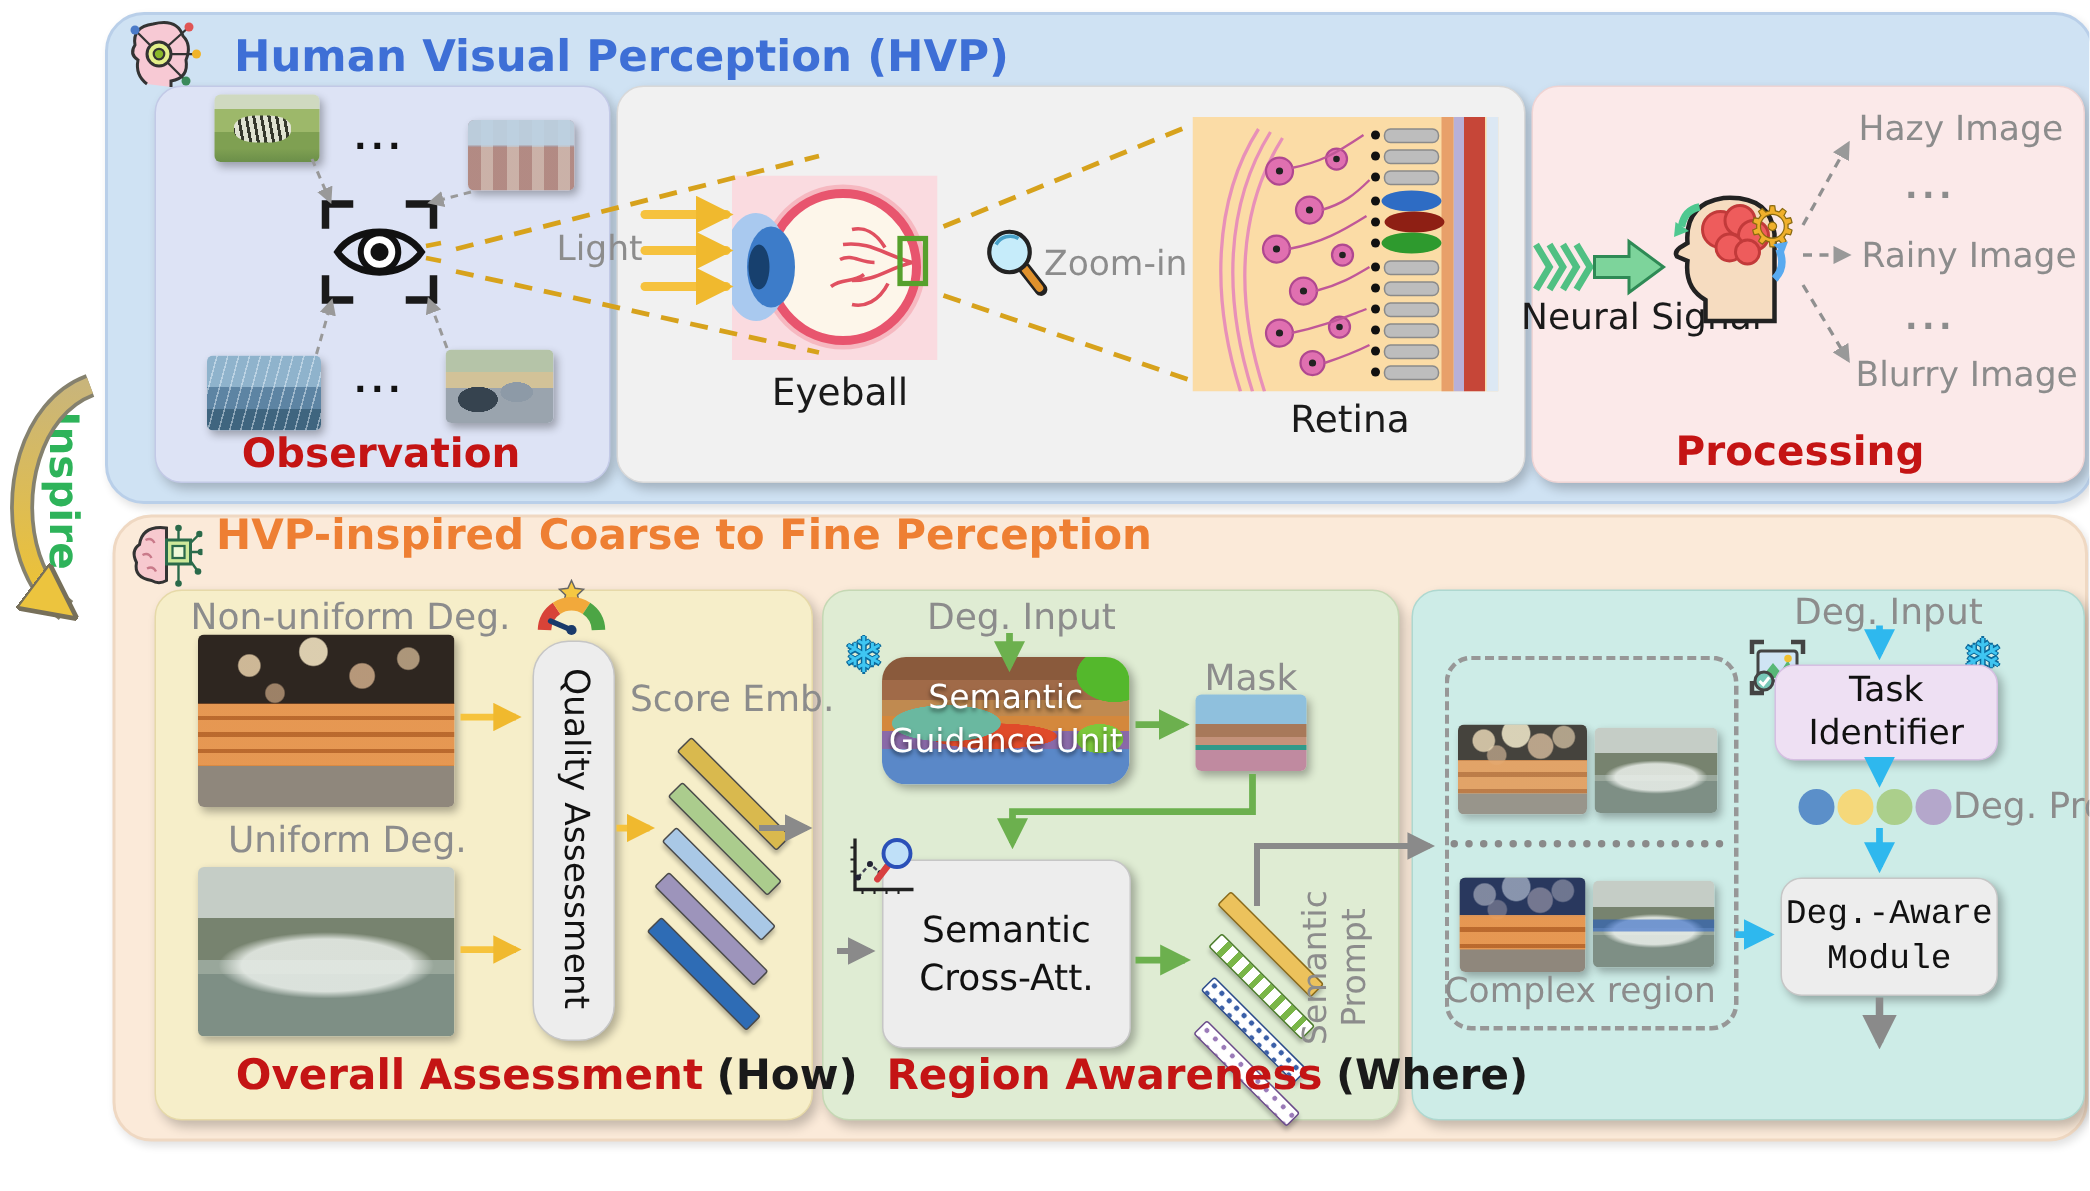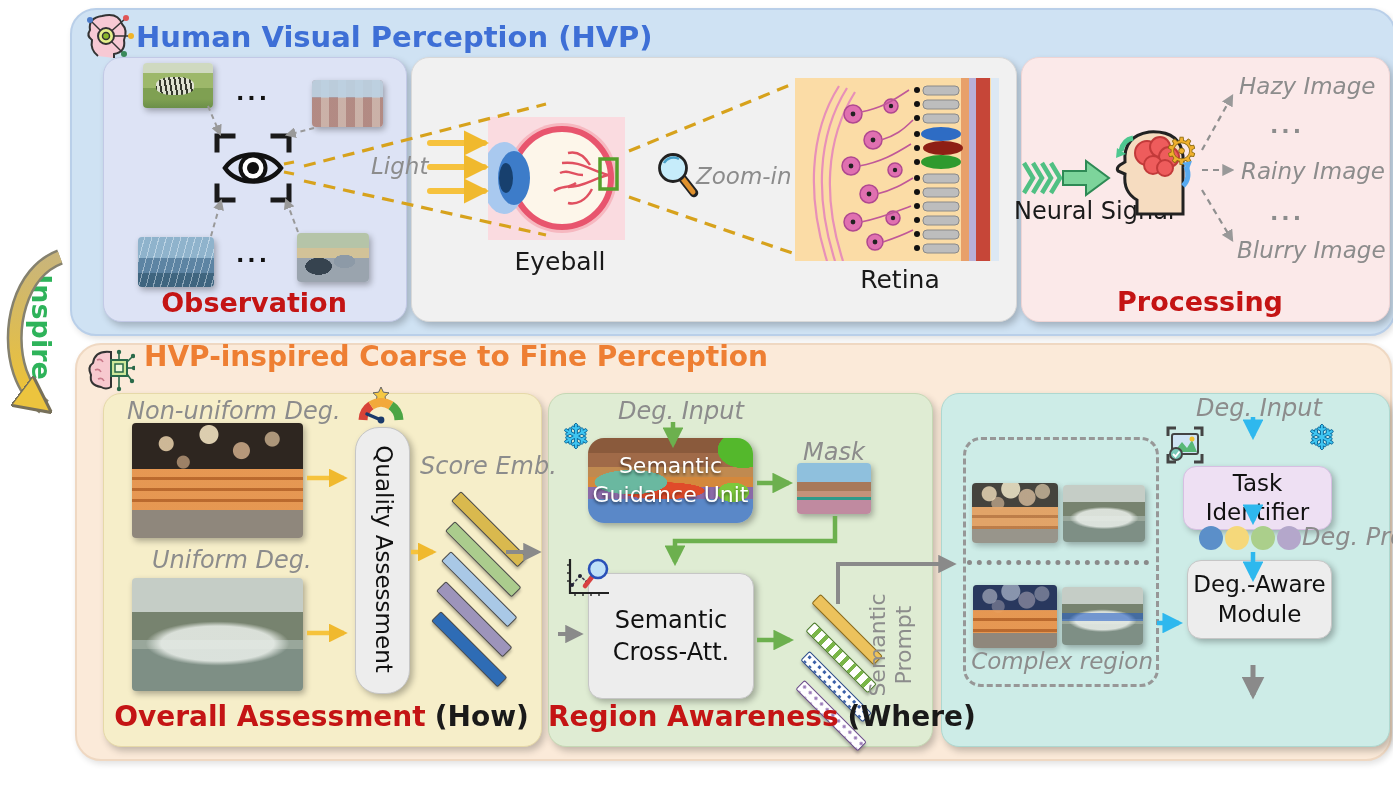--- a/index.html
+++ b/index.html
@@ -14,37 +14,37 @@
   .panel{position:absolute;border-radius:18px;box-shadow:3px 4px 7px rgba(0,0,0,.22);}
   #obs-panel{left:103px;top:57px;width:302px;height:263px;background:#dde3f5;border:1px solid #c2c9e6;}
   #per-panel{left:411px;top:57px;width:604px;height:263px;background:#f1f1f1;border:1px solid #d8d8d8;}
   #pro-panel{left:1021px;top:57px;width:367px;height:263px;background:#fbe9e9;border:1px solid #eed4d4;}
   #ova-panel{left:103px;top:393px;width:437px;height:352px;background:#f6eec9;border:1px solid #e6d9a8;}
   #reg-panel{left:548px;top:393px;width:383px;height:352px;background:#dfecd3;border:1px solid #c5d8b4;}
   #tsk-panel{left:941px;top:393px;width:447px;height:352px;background:#cdece7;border:1px solid #aed8d0;}
   
   .title-blue{color:#3e6fd6;font-size:29px;font-weight:bold;}
   .title-orange{color:#ee7f33;font-size:28px;font-weight:bold;}
-  .caption{font-size:28px;font-weight:bold;white-space:nowrap;}
+  .caption{font-size:28px;font-weight:bold;white-space:nowrap;padding-left:43px;}
   .caption .red{color:#c41414;}
   .caption .blk{color:#1a1a1a;margin-left:9px;}
   .red-cap{color:#c41414;font-size:27px;font-weight:bold;}
-  .gray-lab{color:#8c8c8c;font-size:23px;white-space:nowrap;font-style:italic;}
+  .gray-lab{color:#8c8c8c;font-size:23px;white-space:nowrap;}
   .blk-lab{color:#1a1a1a;font-size:25px;white-space:nowrap;}
   .dots{color:#111;font-size:22px;font-weight:bold;letter-spacing:3px;}
   .dots-gray{color:#8c8c8c;font-size:22px;font-weight:bold;letter-spacing:3px;}
   
   .graybox{background:#ededed;border:1px solid #c6c6c6;border-radius:14px;box-shadow:3px 3px 6px rgba(0,0,0,.28);
            display:flex;align-items:center;justify-content:center;text-align:center;color:#111;}
   #qa-box{left:355px;top:427px;width:53px;height:265px;border-radius:24px;}
   #qa-text{left:249px;top:544px;width:265px;height:30px;transform:rotate(90deg);font-size:23px;color:#111;text-align:center;}
   #sca-box{left:588px;top:573px;width:164px;height:124px;font-size:24px;line-height:1.35;}
   #ti-box{left:1183px;top:443px;width:147px;height:62px;background:#eee0f3;border:1px solid #d6bfe2;border-radius:13px;
-          box-shadow:3px 3px 6px rgba(0,0,0,.25);display:flex;align-items:center;justify-content:center;text-align:center;font-size:23px;line-height:1.25;color:#111;margin-top:23px;}
-  #dam-box{left:1187px;top:560px;width:143px;height:77px;font-size:23px;line-height:1.3;}
+          box-shadow:3px 3px 6px rgba(0,0,0,.25);display:flex;align-items:center;justify-content:center;text-align:center;font-size:23px;line-height:1.25;color:#111;}
+  #dam-box{left:1187px;top:585px;width:143px;height:77px;font-size:23px;line-height:1.3;font-family:Liberation Mono, monospace;}
   #sgu-box{left:588px;top:438px;width:165px;height:85px;border-radius:16px;overflow:hidden;
      box-shadow:3px 3px 6px rgba(0,0,0,.3);
      background:
        radial-gradient(ellipse 42px 30px at 94% 14%, #54b82c 0 60%, rgba(0,0,0,0) 61%),
        radial-gradient(ellipse 26px 16px at 88% 64%, #7cc83c 0 60%, rgba(0,0,0,0) 61%),
        radial-gradient(ellipse 60px 20px at 26% 52%, #6ab8a0 0 60%, rgba(0,0,0,0) 61%),
        radial-gradient(ellipse 70px 14px at 45% 62%, #e04b2a 0 60%, rgba(0,0,0,0) 61%),
        linear-gradient(180deg,#8a5a3c 0 18%,#a06a48 18% 34%,#c08a50 34% 46%,#d4883c 46% 58%,#8a6aa8 58% 72%,#5a88c8 72% 100%);
      display:flex;align-items:center;justify-content:center;text-align:center;
      color:#fff;font-size:22px;line-height:1.3;text-shadow:0 2px 3px rgba(0,0,0,.55);}
@@ -114,21 +114,21 @@
     <line x1="22" y1="26" x2="47" y2="26" stroke="#333" stroke-width="1.5"></line>
     <line x1="22" y1="26" x2="40" y2="44" stroke="#333" stroke-width="1.5"></line>
     <line x1="22" y1="26" x2="6" y2="10" stroke="#333" stroke-width="1.5"></line>
     <circle cx="42" cy="8" r="3" fill="#e05555"></circle>
       <circle cx="47" cy="26" r="3" fill="#f0b429"></circle>
     <circle cx="40" cy="44" r="3" fill="#3a8a5a"></circle>
       <circle cx="6" cy="10" r="3" fill="#4a7ac8"></circle>
     <circle cx="22" cy="26" r="8" fill="#e4f08a" stroke="#333" stroke-width="2"></circle>
     <circle cx="22" cy="26" r="3.5" fill="#8ab82a" stroke="#333" stroke-width="1.5"></circle>
   </svg>
-  <div class="abs z20 title-blue" style="left:136px;top:20px">Human Visual Perception (HVP)</div>
+  <div class="abs z20 title-blue" style="left:156px;top:20px">Human Visual Perception (HVP)</div>
 
   <div id="obs-panel" class="panel z10"></div>
   <div class="img-thumb img-zebra z20" style="left:143px;top:63px;width:70px;height:45px">
       <div class="zstripes"></div>
     </div>
   <div class="img-thumb img-city z20" style="left:312px;top:80px;width:71px;height:47px"></div>
   <div class="img-thumb img-rain z20" style="left:138px;top:237px;width:76px;height:50px"></div>
   <div class="img-thumb img-cars z20" style="left:297px;top:233px;width:72px;height:49px"></div>
   <div class="abs z20 dots" style="left:236px;top:80px">...</div>
   <div class="abs z20 dots" style="left:236px;top:242px">...</div>
@@ -387,21 +387,21 @@
   <div id="dashed-region" class="abs z20"></div>
   <div class="img-thumb img-stairs z20" style="left:972px;top:483px;width:86px;height:60px;opacity:.85">
       <div class="steps"></div>
     </div>
   <div class="img-thumb img-lake z20" style="left:1063px;top:485px;width:82px;height:57px"></div>
   <div id="dot-sep" class="abs z20"></div>
   <div class="img-thumb img-stairs tint-blue z20" style="left:973px;top:585px;width:84px;height:63px">
       <div class="steps"></div>
     </div>
   <div class="img-thumb img-lake band-blue z20" style="left:1062px;top:587px;width:81px;height:58px"></div>
-  <div class="abs z20 gray-lab" style="left:963px;top:648px;width:190px;text-align:right">Complex region</div>
+  <div class="abs z20 gray-lab" style="left:963px;top:648px;width:190px;text-align:left">Complex region</div>
 
   <svg id="wires" width="1393" height="794" viewBox="0 0 1393 794">
     <defs>
       <marker id="mgray" viewBox="0 0 10 10" refX="8" refY="5" markerWidth="4.6" markerHeight="4.6" orient="auto-start-reverse">
           <path d="M0,0 L10,5 L0,10 Z" fill="#8a8a8a"></path>
         </marker>
       <marker id="msmg" viewBox="0 0 10 10" refX="8" refY="5" markerWidth="5.5" markerHeight="5.5" orient="auto-start-reverse">
           <path d="M0,0 L10,5 L0,10 Z" fill="#999"></path>
         </marker>
       <marker id="mgreen" viewBox="0 0 10 10" refX="8" refY="5" markerWidth="4.6" markerHeight="4.6" orient="auto-start-reverse">

